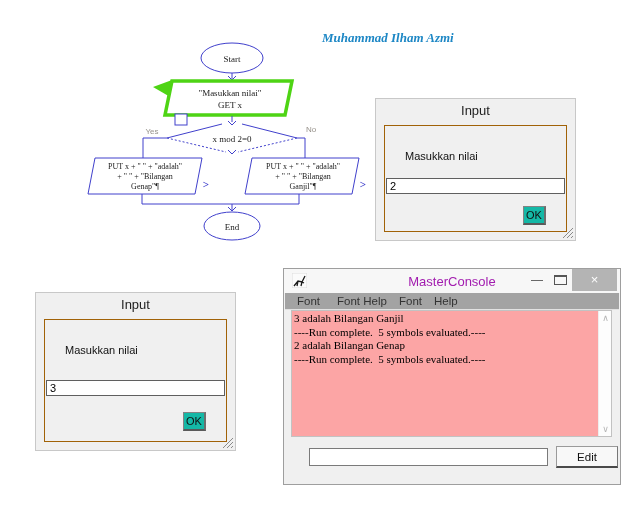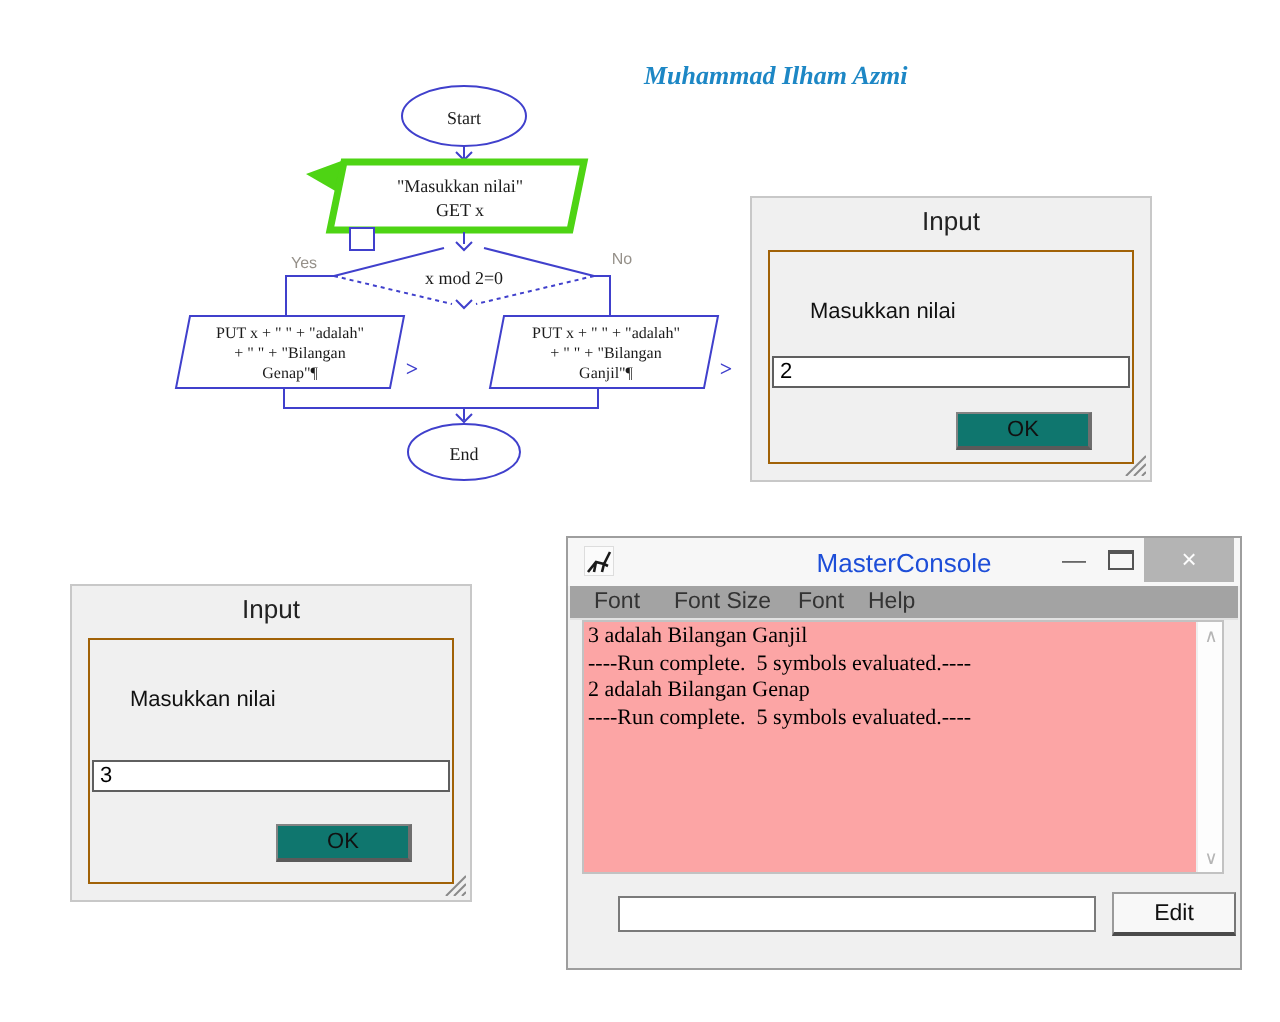--- a/index.html
+++ b/index.html
@@ -25,33 +25,33 @@
   .fc-hl    { fill:#ffffff; stroke:#4ed414; stroke-width:3.5; }
   
   .dialog { position:absolute; background:#f0f0f0; border:1px solid #c8c8c8; }
   .dialog-title { text-align:center; font-size:13px; color:#222; padding-top:4px; }
   .dialog-panel { position:absolute; left:8px; right:8px; top:26px; bottom:8px;
                   border:1px solid #a16207; }
   .dialog-label { position:absolute; left:20px; top:24px; font-size:11px; color:#111; }
   .dialog-field { position:absolute; left:1px; right:1px; top:52px; height:16px;
                   border:1px solid #5f5f5f; background:#fff;
                   font:11px "Liberation Sans", sans-serif; padding:1px 3px; }
-  .ok-btn { position:absolute; right:20px; top:80px; width:68px; height:19px;
-            background:#0f766e; border:1px solid #838383;
+  .ok-btn { position:absolute; right:20px; top:80px; width:23px; height:19px;
+            background:#14b8a6; border:1px solid #838383;
             border-right:2px solid #6e6e6e; border-bottom:2px solid #5a5a5a;
             font:11px "Liberation Sans", sans-serif; color:#111; }
   .d2 .dialog-field { top:60px; }
   .d2 .ok-btn { top:92px; }
   .grip { position:absolute; right:2px; bottom:2px; }
   
   .console-win { position:absolute; left:283px; top:268px; width:338px; height:217px;
                  background:#f0f0f0; border:1px solid #9e9e9e; }
   .cw-titlebar { position:absolute; left:0; top:0; right:0; height:24px; background:#f7f7f7; }
   .cw-title { position:absolute; left:0; right:0; top:5px; text-align:center;
-              font-size:13px; color:#1d4ed8; }
+              font-size:13px; color:#a21caf; }
   .cw-icon { position:absolute; left:8px; top:4px; }
   .cw-min { position:absolute; left:243px; top:1px; width:20px; height:20px;
             color:#555; font-size:12px; text-align:center; line-height:20px; }
   .cw-max { position:absolute; left:270px; top:6px; width:13px; height:10px;
             border:1px solid #555; border-top:2px solid #555; background:#f7f7f7; }
   .cw-close { position:absolute; right:3px; top:0; width:45px; height:22px;
               background:#b4b4b4; color:#fdfdfd; font-size:13px; text-align:center;
               line-height:22px; }
   .cw-menubar { position:absolute; left:1px; right:1px; top:24px; height:17px;
                 background:#a3a3a3; border-bottom:1px solid #e2e2e2; }
@@ -162,21 +162,21 @@
         <rect x="0" y="0" width="15" height="15" fill="#fbfbfb" stroke="#ddd"></rect>
         <path d="M2,13 L6,8 L10,9 L13,3 M10,9 L12,10 M6,8 L5,13 M10,9 L9,13" stroke="#1a1a1a" stroke-width="1.3" fill="none"></path>
       </svg>
       <div class="cw-title">MasterConsole</div>
       <div class="cw-min">—</div>
       <div class="cw-max"></div>
       <div class="cw-close">×</div>
     </div>
     <div class="cw-menubar">
       <span class="cw-menu-item" style="left:12px">Font</span>
-      <span class="cw-menu-item" style="left:52px">Font Size</span>
+      <span class="cw-menu-item" style="left:52px">Font Help</span>
       <span class="cw-menu-item" style="left:114px">Font</span>
       <span class="cw-menu-item" style="left:149px">Help</span>
     </div>
     <div class="cw-console">
       <div class="cw-lines">
         <div class="cw-line">3 adalah Bilangan Ganjil</div>
         <div class="cw-line">----Run complete.  5 symbols evaluated.----</div>
         <div class="cw-line">2 adalah Bilangan Genap</div>
         <div class="cw-line">----Run complete.  5 symbols evaluated.----</div>
       </div>

